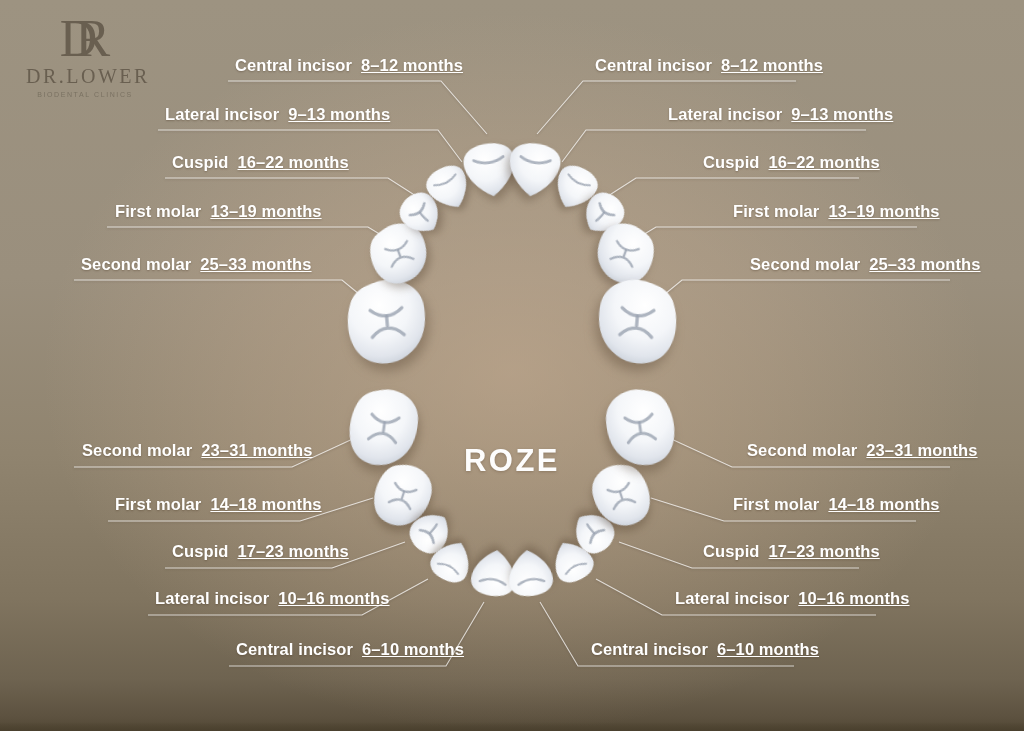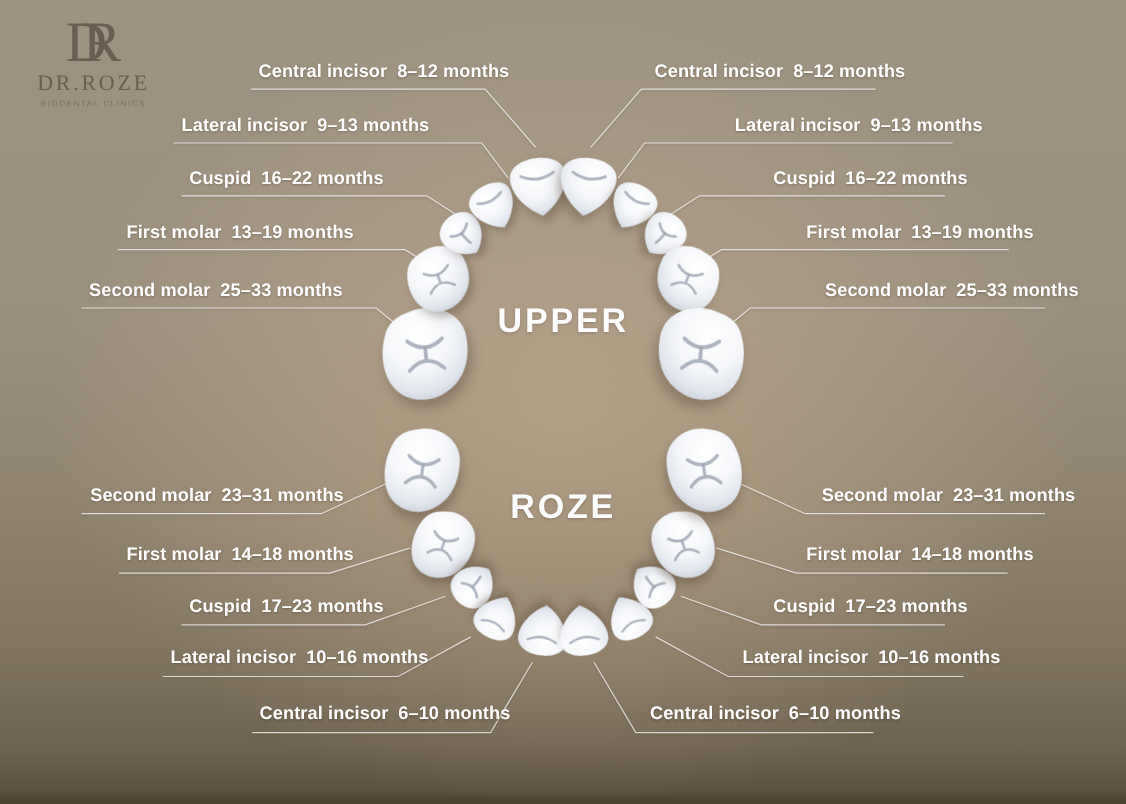--- a/index.html
+++ b/index.html
@@ -21,21 +21,21 @@
   .logo-tagline{font-size:7px;letter-spacing:1.6px;margin-top:3px;color:#7a7161;}
   
   .lines-layer,.teeth-layer{position:absolute;left:0;top:0;}
   .lines-layer polyline{fill:none;stroke:rgba(255,255,255,.72);stroke-width:1.1;}
   .lines-layer{filter:drop-shadow(0 1px 1px rgba(60,48,36,.30));}
   .tooth{filter:drop-shadow(2px 5px 4px rgba(84,66,48,.38));}
   .groove{fill:none;stroke:#9aa2b0;stroke-width:2.3;stroke-linecap:round;opacity:.8;}
   
   .label{position:absolute;white-space:nowrap;color:#ffffff;font-size:16.5px;font-weight:700;
     text-shadow:0 1px 2px rgba(70,52,34,.38);letter-spacing:.1px;}
-  .label .tm{margin-left:9px;}
+  .label .tm{margin-left:9px;text-decoration:underline;}
   .arch-title{position:absolute;left:512px;transform:translateX(-50%);color:#fdfdfd;
     font-size:31px;font-weight:700;letter-spacing:2.5px;text-shadow:0 1px 3px rgba(90,70,50,.35);}
   .t-upper{top:274px;} .t-lower{top:443px;}
   
   .ul1{left:235px;top:56px;} .ul2{left:165px;top:105px;} .ul3{left:172px;top:153px;}
   .ul4{left:115px;top:202px;} .ul5{left:81px;top:255px;}
   
   .ur1{left:595px;top:56px;} .ur2{left:668px;top:105px;} .ur3{left:703px;top:153px;}
   .ur4{left:733px;top:202px;} .ur5{left:750px;top:255px;}
   
@@ -179,25 +179,24 @@
       <g transform="translate(640,427) rotate(-8) scale(-1.25,1.38)" class="tooth">
         <path d="M-3,-27 C10,-29 24,-22 26,-10 C28,4 24,17 12,24 C1,31 -15,29 -22,19 C-29,9 -28,-5 -24,-14 C-20,-23 -12,-25 -3,-27 Z" fill="url(#toothGrad)"></path>
         <path d="M-11,-8 C-4,-2 4,-2 11,-8" class="groove"></path>
         <path d="M-11,10 C-4,3 4,3 11,10" class="groove"></path>
         <path d="M0,-3 L0,3" class="groove"></path>
       </g>
     </svg>
 
   <div class="logo">
     <div class="monogram">DR</div>
-    <div class="logo-name">DR.ROZE</div>
+    <div class="logo-name">DR.LOWER</div>
     <div class="logo-tagline">BIODENTAL CLINICS</div>
   </div>
 
-  <div class="arch-title t-upper">UPPER</div>
   <div class="arch-title t-lower">ROZE</div>
 
   <div class="label ul1"><span class="tn">Central incisor</span><span class="tm">8–12 months</span></div>
   <div class="label ul2"><span class="tn">Lateral incisor</span><span class="tm">9–13 months</span></div>
   <div class="label ul3"><span class="tn">Cuspid</span><span class="tm">16–22 months</span></div>
   <div class="label ul4"><span class="tn">First molar</span><span class="tm">13–19 months</span></div>
   <div class="label ul5"><span class="tn">Second molar</span><span class="tm">25–33 months</span></div>
 
   <div class="label ur1"><span class="tn">Central incisor</span><span class="tm">8–12 months</span></div>
   <div class="label ur2"><span class="tn">Lateral incisor</span><span class="tm">9–13 months</span></div>

